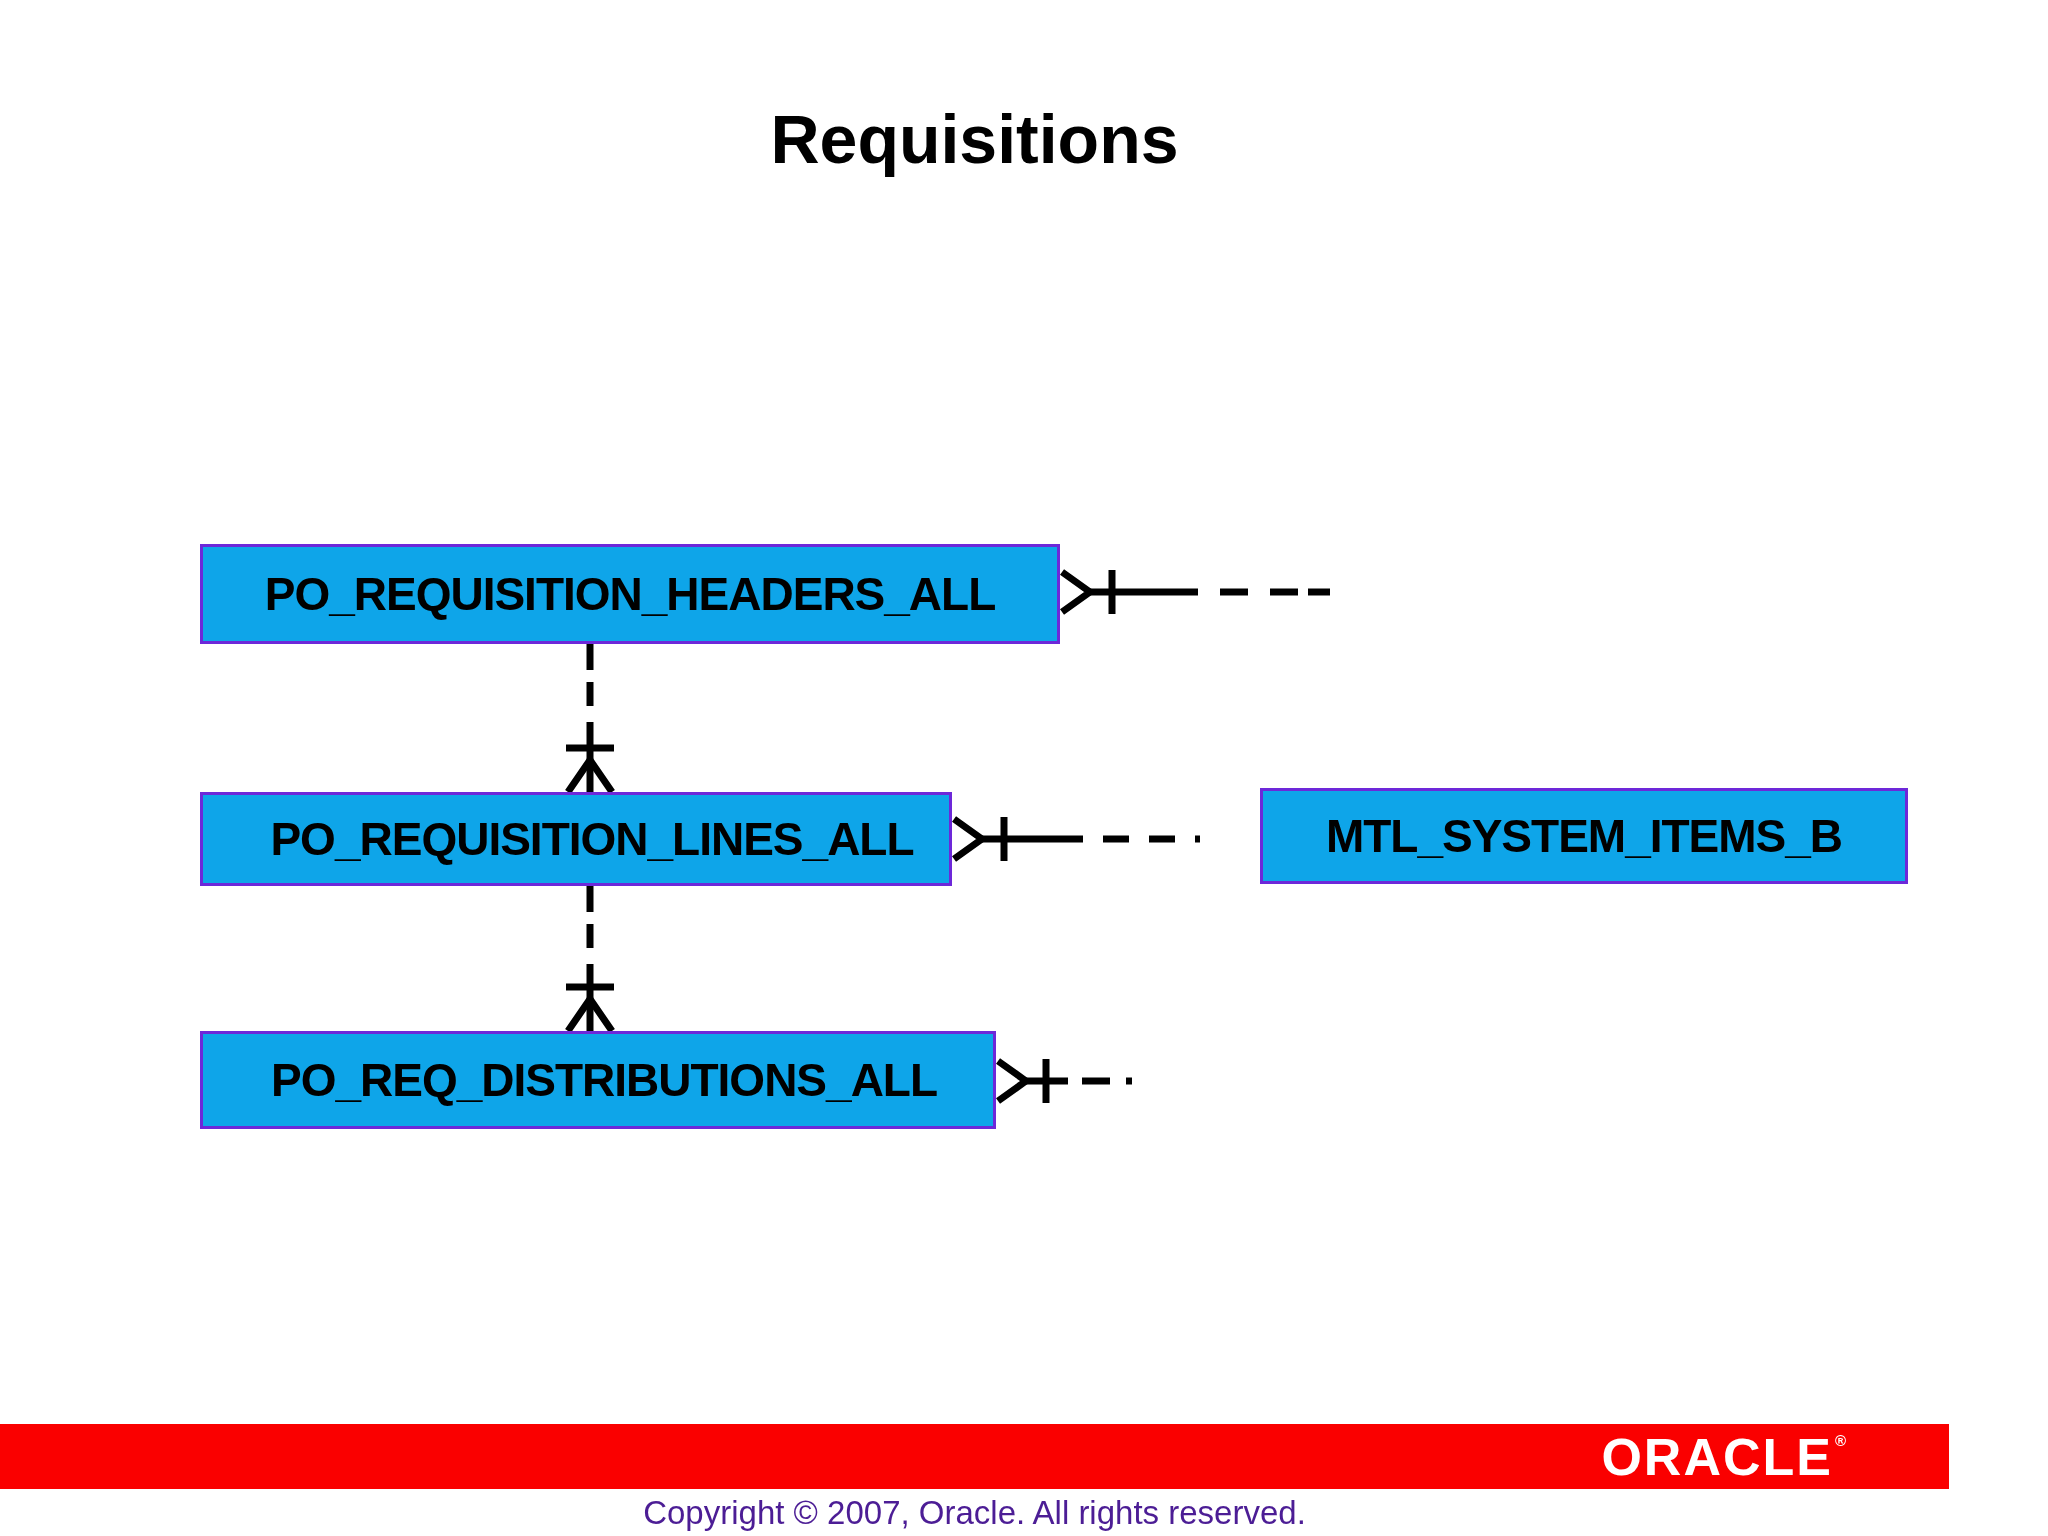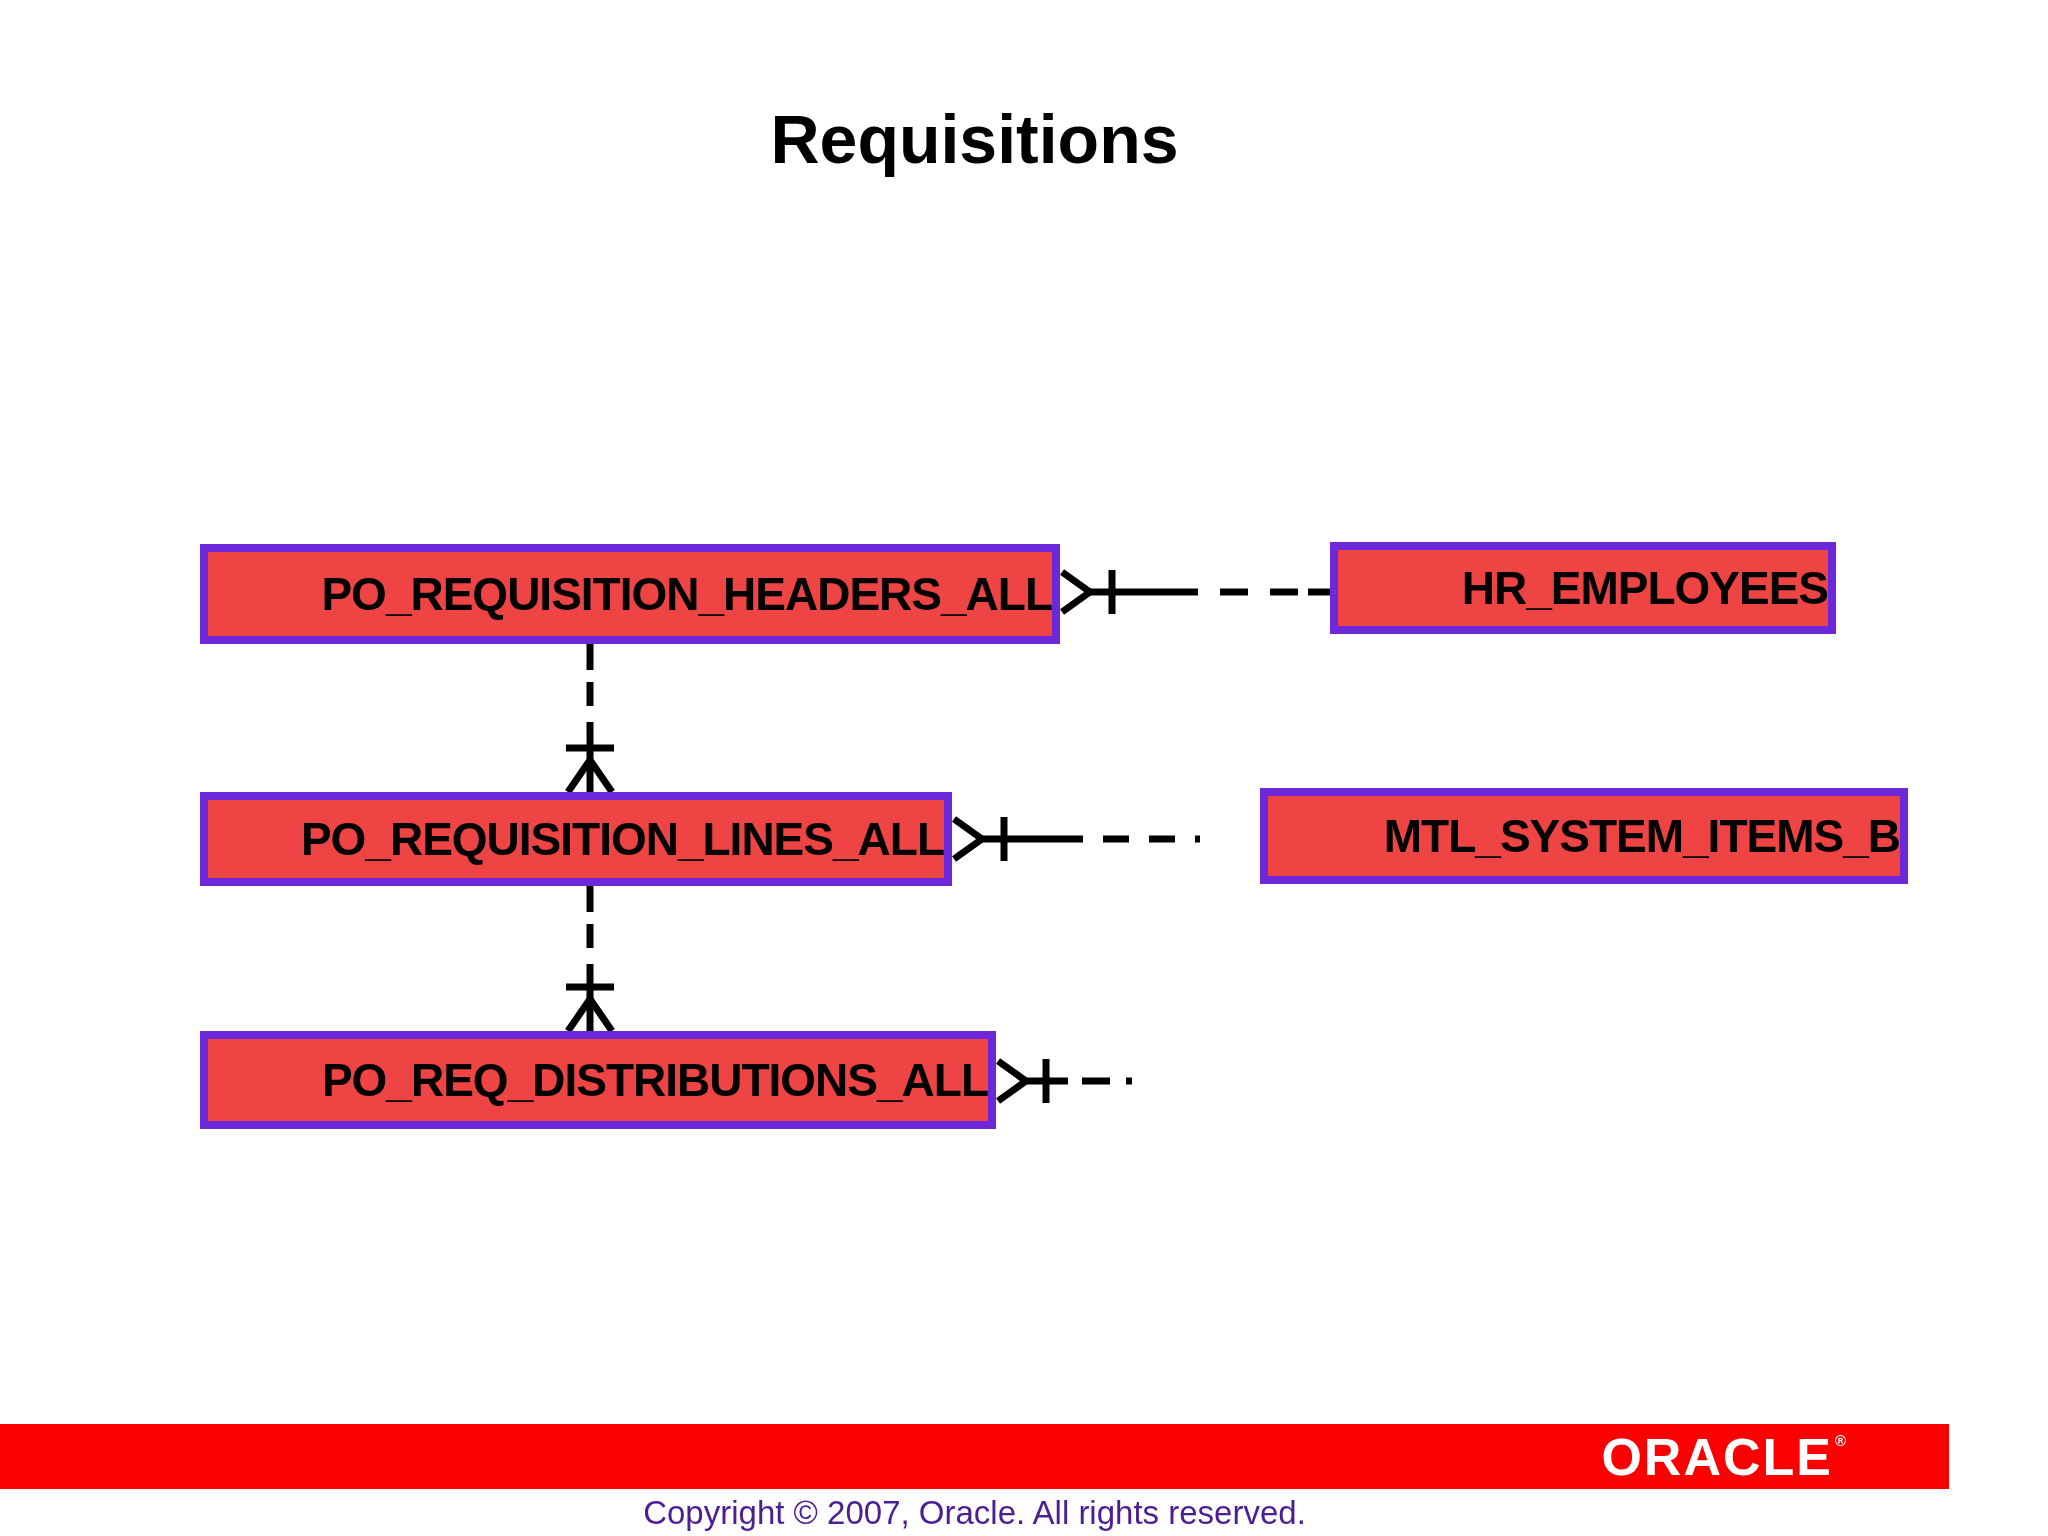--- a/index.html
+++ b/index.html
@@ -21,25 +21,25 @@
     right: 0;
     top: 100px;
     text-align: center;
     font-size: 68px;
     font-weight: bold;
     color: #000000;
     letter-spacing: 0px;
   }
   .entity {
     position: absolute;
-    border: 8px solid #6d28d9;
-    background: #ef4444;
+    border: 3px solid #6d28d9;
+    background: #0ea5e9;
     display: flex;
     align-items: center;
-    justify-content: flex-end;
+    justify-content: center;
     box-sizing: border-box;
   }
   .entity .label {
     font-size: 46px;
     font-weight: bold;
     color: #000000;
     white-space: nowrap;
     letter-spacing: -1px;
   }
   
@@ -100,23 +100,20 @@
 <body>
 
 <div class="slide">
 
   <div class="slide-title">Requisitions</div>
 
   <div class="entity e-headers">
     <span class="label">PO_REQUISITION_HEADERS_ALL</span>
   </div>
 
-  <div class="entity e-hr">
-    <span class="label">HR_EMPLOYEES</span>
-  </div>
 
   <div class="entity e-lines">
     <span class="label">PO_REQUISITION_LINES_ALL</span>
   </div>
 
   <div class="entity e-mtl">
     <span class="label">MTL_SYSTEM_ITEMS_B</span>
   </div>
 
   <div class="entity e-dist">

